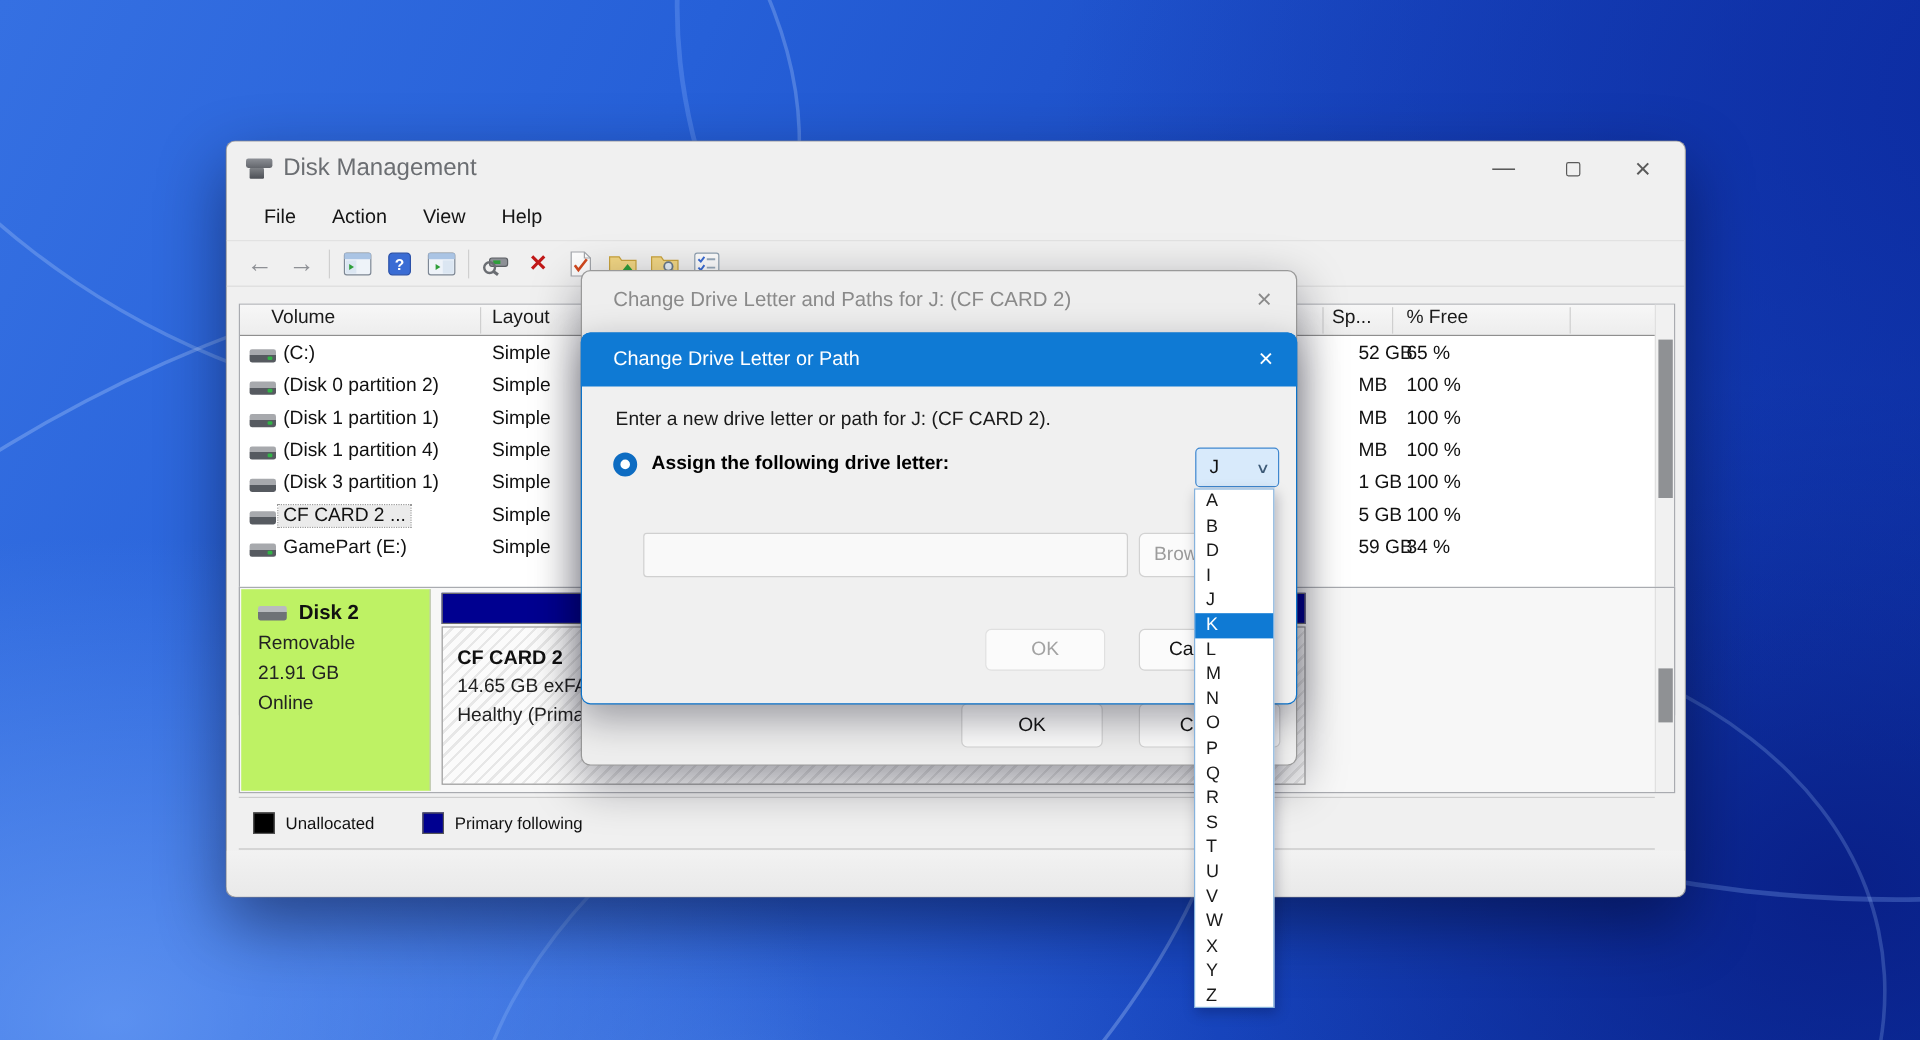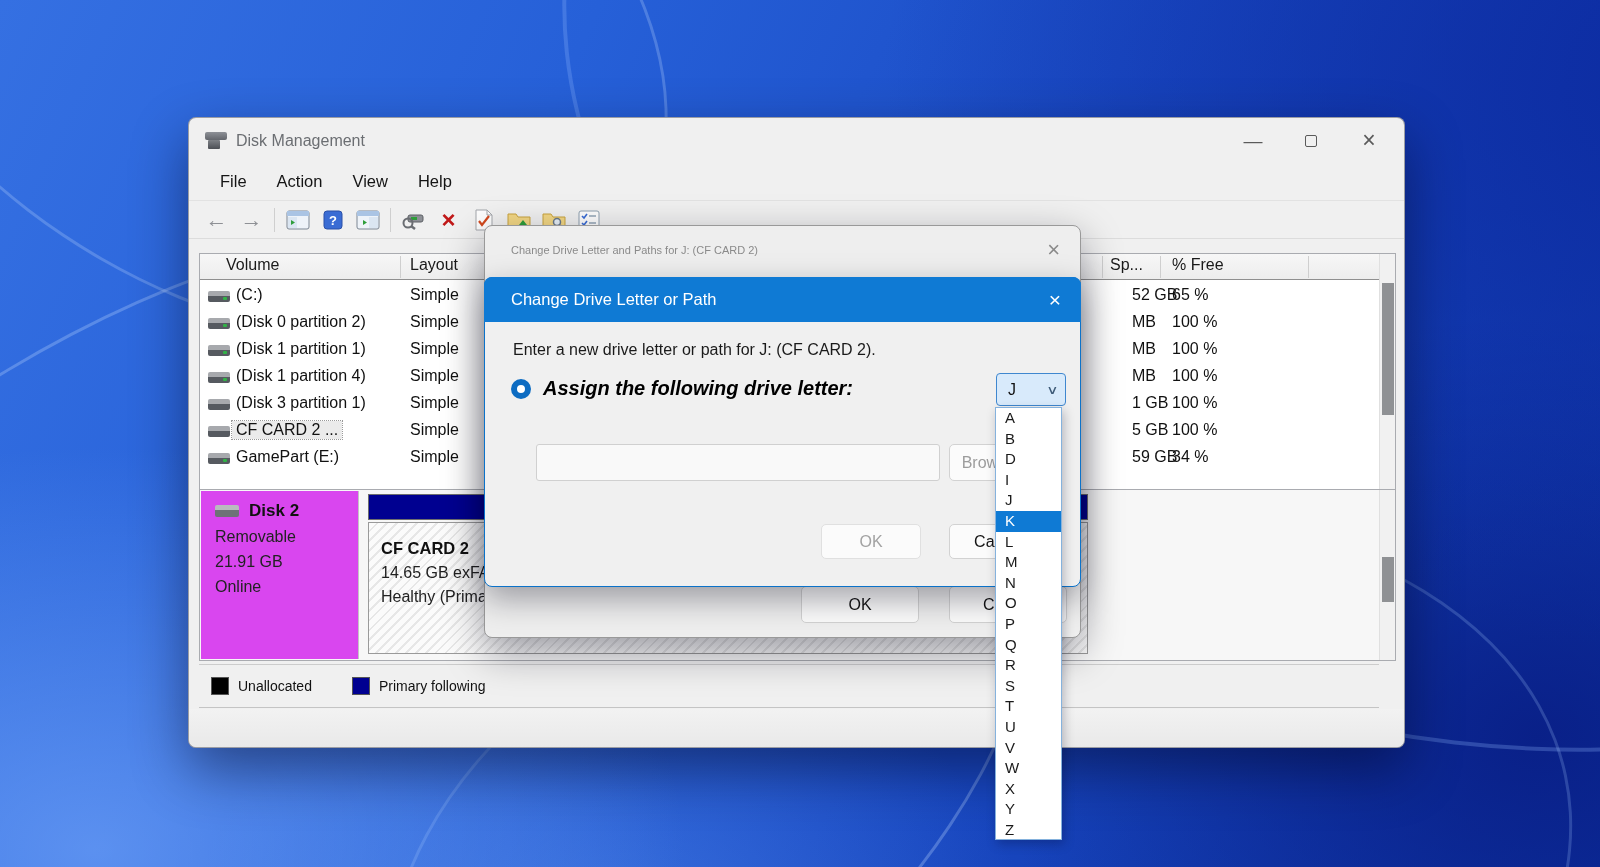--- a/index.html
+++ b/index.html
@@ -26,21 +26,21 @@
 
   
   .dm-window { position:absolute; left:188px; top:117px; width:1217px; height:631px;
     background:#f0f0f0; border-radius:8px; border:1px solid rgba(50,55,70,.45);
     box-shadow:0 22px 55px rgba(0,0,25,.45); z-index:10; }
 
   .titlebar { position:absolute; left:0; top:0; right:0; height:45px; display:flex; align-items:center; }
   .win-icon { width:22px; height:17px; margin-left:16px; position:relative; }
   .win-icon .d1 { position:absolute; left:0; top:0; width:22px; height:8px; background:linear-gradient(#8d9096,#63666c); border-radius:2px; }
   .win-icon .d2 { position:absolute; left:3px; top:8px; width:12px; height:9px; background:linear-gradient(#7e8186,#4c4f55); border-radius:1px; }
-  .title-text { margin-left:9px; font-size:16px; color:#6b6e72; }
+  .title-text { margin-left:9px; font-size:20px; color:#6b6e72; }
   .win-controls { margin-left:auto; display:flex; align-items:center; height:100%; }
   .wc { width:58px; height:100%; display:flex; align-items:center; justify-content:center; color:#5a5a5a; font-size:19px; cursor:default; }
   .wc .maxbox { width:12px; height:12px; border:1.6px solid #5a5a5a; border-radius:2px; }
   .wc.close { font-size:23px; margin-right:6px; }
 
   .menubar { position:absolute; left:0; top:45px; right:0; height:38px; display:flex; align-items:center;
     padding-left:16px; border-bottom:1px solid #e2e2e2; font-size:16.5px; color:#151515; }
   .menu-item { padding:5px 15px; border-radius:4px; cursor:default; }
 
   .toolbar { position:absolute; left:0; top:83px; right:0; height:38px; display:flex; align-items:center;
@@ -67,21 +67,21 @@
   .cell-lay { position:absolute; left:210px; top:3px; }
   .cell-sp  { position:absolute; left:932px; top:3px; white-space:nowrap; }
   .cell-fr  { position:absolute; left:972px; top:3px; white-space:nowrap; }
   .vscroll { position:absolute; right:0; top:0; width:16px; bottom:0; background:#f1f1f1; border-left:1px solid #e0e0e0; }
   .vthumb { position:absolute; left:2px; width:12px; background:#8f9194; }
 
   
   .graph-pane { position:absolute; left:10px; top:371px; width:1197px; height:172px;
     background:#f7f7f7; border:1px solid #a9abb0; }
   .disk-info { position:absolute; left:1px; top:1px; width:158px; bottom:1px;
-    background:#d946ef; border-right:1px solid #c4c4c4; padding:10px 0 0 14px; }
+    background:#bef264; border-right:1px solid #c4c4c4; padding:10px 0 0 14px; }
   .disk-info .dtitle { display:flex; align-items:center; gap:10px; font-size:17px; font-weight:bold; color:#111; }
   .disk-info .small-drive { width:24px; height:12px; border-radius:2px;
     background:linear-gradient(#b9bbbf 0 45%, #6f7277 45% 100%); }
   .disk-info .dline { font-size:16px; color:#222; margin-top:7px; }
   .partition-block { position:absolute; left:168px; top:4px; width:720px; height:160px; }
   .part-bar { position:absolute; left:0; top:0; right:0; height:26px; background:#000090; border:1px solid #6e6e6e; }
   .part-body { position:absolute; left:0; top:28px; right:0; bottom:0; border:1px solid #9a9a9a;
     background:repeating-linear-gradient(135deg, #fbfbfb 0 5px, #e7e7e7 5px 7px);
     padding:16px 0 0 12px; overflow:hidden; }
   .part-body .pname { font-size:16.5px; font-weight:bold; color:#111; white-space:nowrap; }
@@ -96,42 +96,42 @@
   .lg-label { font-size:14px; color:#111; margin-left:9px; }
   .lg-label + .lg-sq { margin-left:40px; }
   .statusbar { position:absolute; left:0; bottom:0; right:0; height:38px;
     background:linear-gradient(#f2f2f2,#e9e9e9); border-radius:0 0 8px 8px; }
 
   
   .outer-dialog { position:absolute; left:484px; top:225px; width:597px; height:413px;
     background:#eeeeee; border-radius:8px; border:1px solid #999; box-shadow:0 14px 40px rgba(0,0,20,.40); z-index:20; }
   .outer-dialog .dtitlebar { position:absolute; left:0; top:0; right:0; height:47px;
     display:flex; align-items:center; }
-  .outer-dialog .dtitle { margin-left:26px; font-size:11px; color:#8a8a8a; }
+  .outer-dialog .dtitle { margin-left:26px; font-size:17px; color:#8a8a8a; }
   .outer-dialog .dclose { margin-left:auto; margin-right:20px; font-size:22px; color:#8a8a8a; }
   .dlg-btn { position:absolute; height:37px; background:#fbfbfb; border:1px solid #d2d2d2; border-radius:5px;
     font-size:16px; display:flex; align-items:center; justify-content:center; color:#141414; overflow:hidden; white-space:nowrap; }
   .outer-ok { left:316px; top:360px; width:118px; }
   .outer-cancel { left:464px; top:360px; width:118px; }
 
   
   .inner-dialog { position:absolute; left:484px; top:277px; width:597px; height:310px;
     background:#f0f0f0; border-radius:8px; border:1px solid #0b72c9; box-shadow:0 12px 32px rgba(0,0,20,.35); z-index:30; }
   .inner-dialog .btitlebar { position:absolute; left:-1px; top:-1px; right:-1px; height:45px;
     background:#0f7ad4; border-radius:8px 8px 0 0; display:flex; align-items:center; }
   .inner-dialog .btitle { margin-left:27px; font-size:16.5px; color:#ffffff; }
   .inner-dialog .bclose { margin-left:auto; margin-right:20px; font-size:21px; color:#ffffff; }
   .prompt { position:absolute; left:28px; top:63px; font-size:16px; color:#1a1a1a; }
   .radio-row { position:absolute; left:26px; display:flex; align-items:center; gap:12px; }
   .radio-row.assign { top:99px; }
   .radio-row.mount { top:136px; }
   .radio { width:20px; height:20px; border-radius:50%; }
   .radio.checked { background:#ffffff; border:6px solid #0d6cc2; }
   .radio.unchecked { background:#f8f8f8; border:1.5px solid #9c9c9c; }
-  .radio-label { font-size:20px;font-style:italic; }
+  .radio-label { font-size:16px; }
   .radio-label.on { color:#000; font-weight:600; }
   .radio-label.off { color:#8d8d8d; }
   .combo { position:absolute; left:511px; top:95px; width:70px; height:33px;
     background:#d8eafb; border:1px solid #3f87cf; border-radius:4px; display:flex; align-items:center; }
   .combo .cval { margin-left:11px; font-size:16px; color:#111; }
   .combo .chev { margin-left:auto; margin-right:8px; font-size:12px; color:#3d5a77; transform:scaleX(1.4); }
   .ntfs-input { position:absolute; left:51px; top:166px; width:404px; height:37px;
     background:#f9f9f9; border:1px solid #d0d0d0; border-radius:3px; font-size:16px; padding:0 10px; color:#333; }
   .browse-btn { left:464px; top:166px; width:92px; color:#9c9c9c; }
   .inner-ok { left:336px; top:246px; width:100px; height:35px; color:#a2a2a2; border-color:#e0e0e0; }

